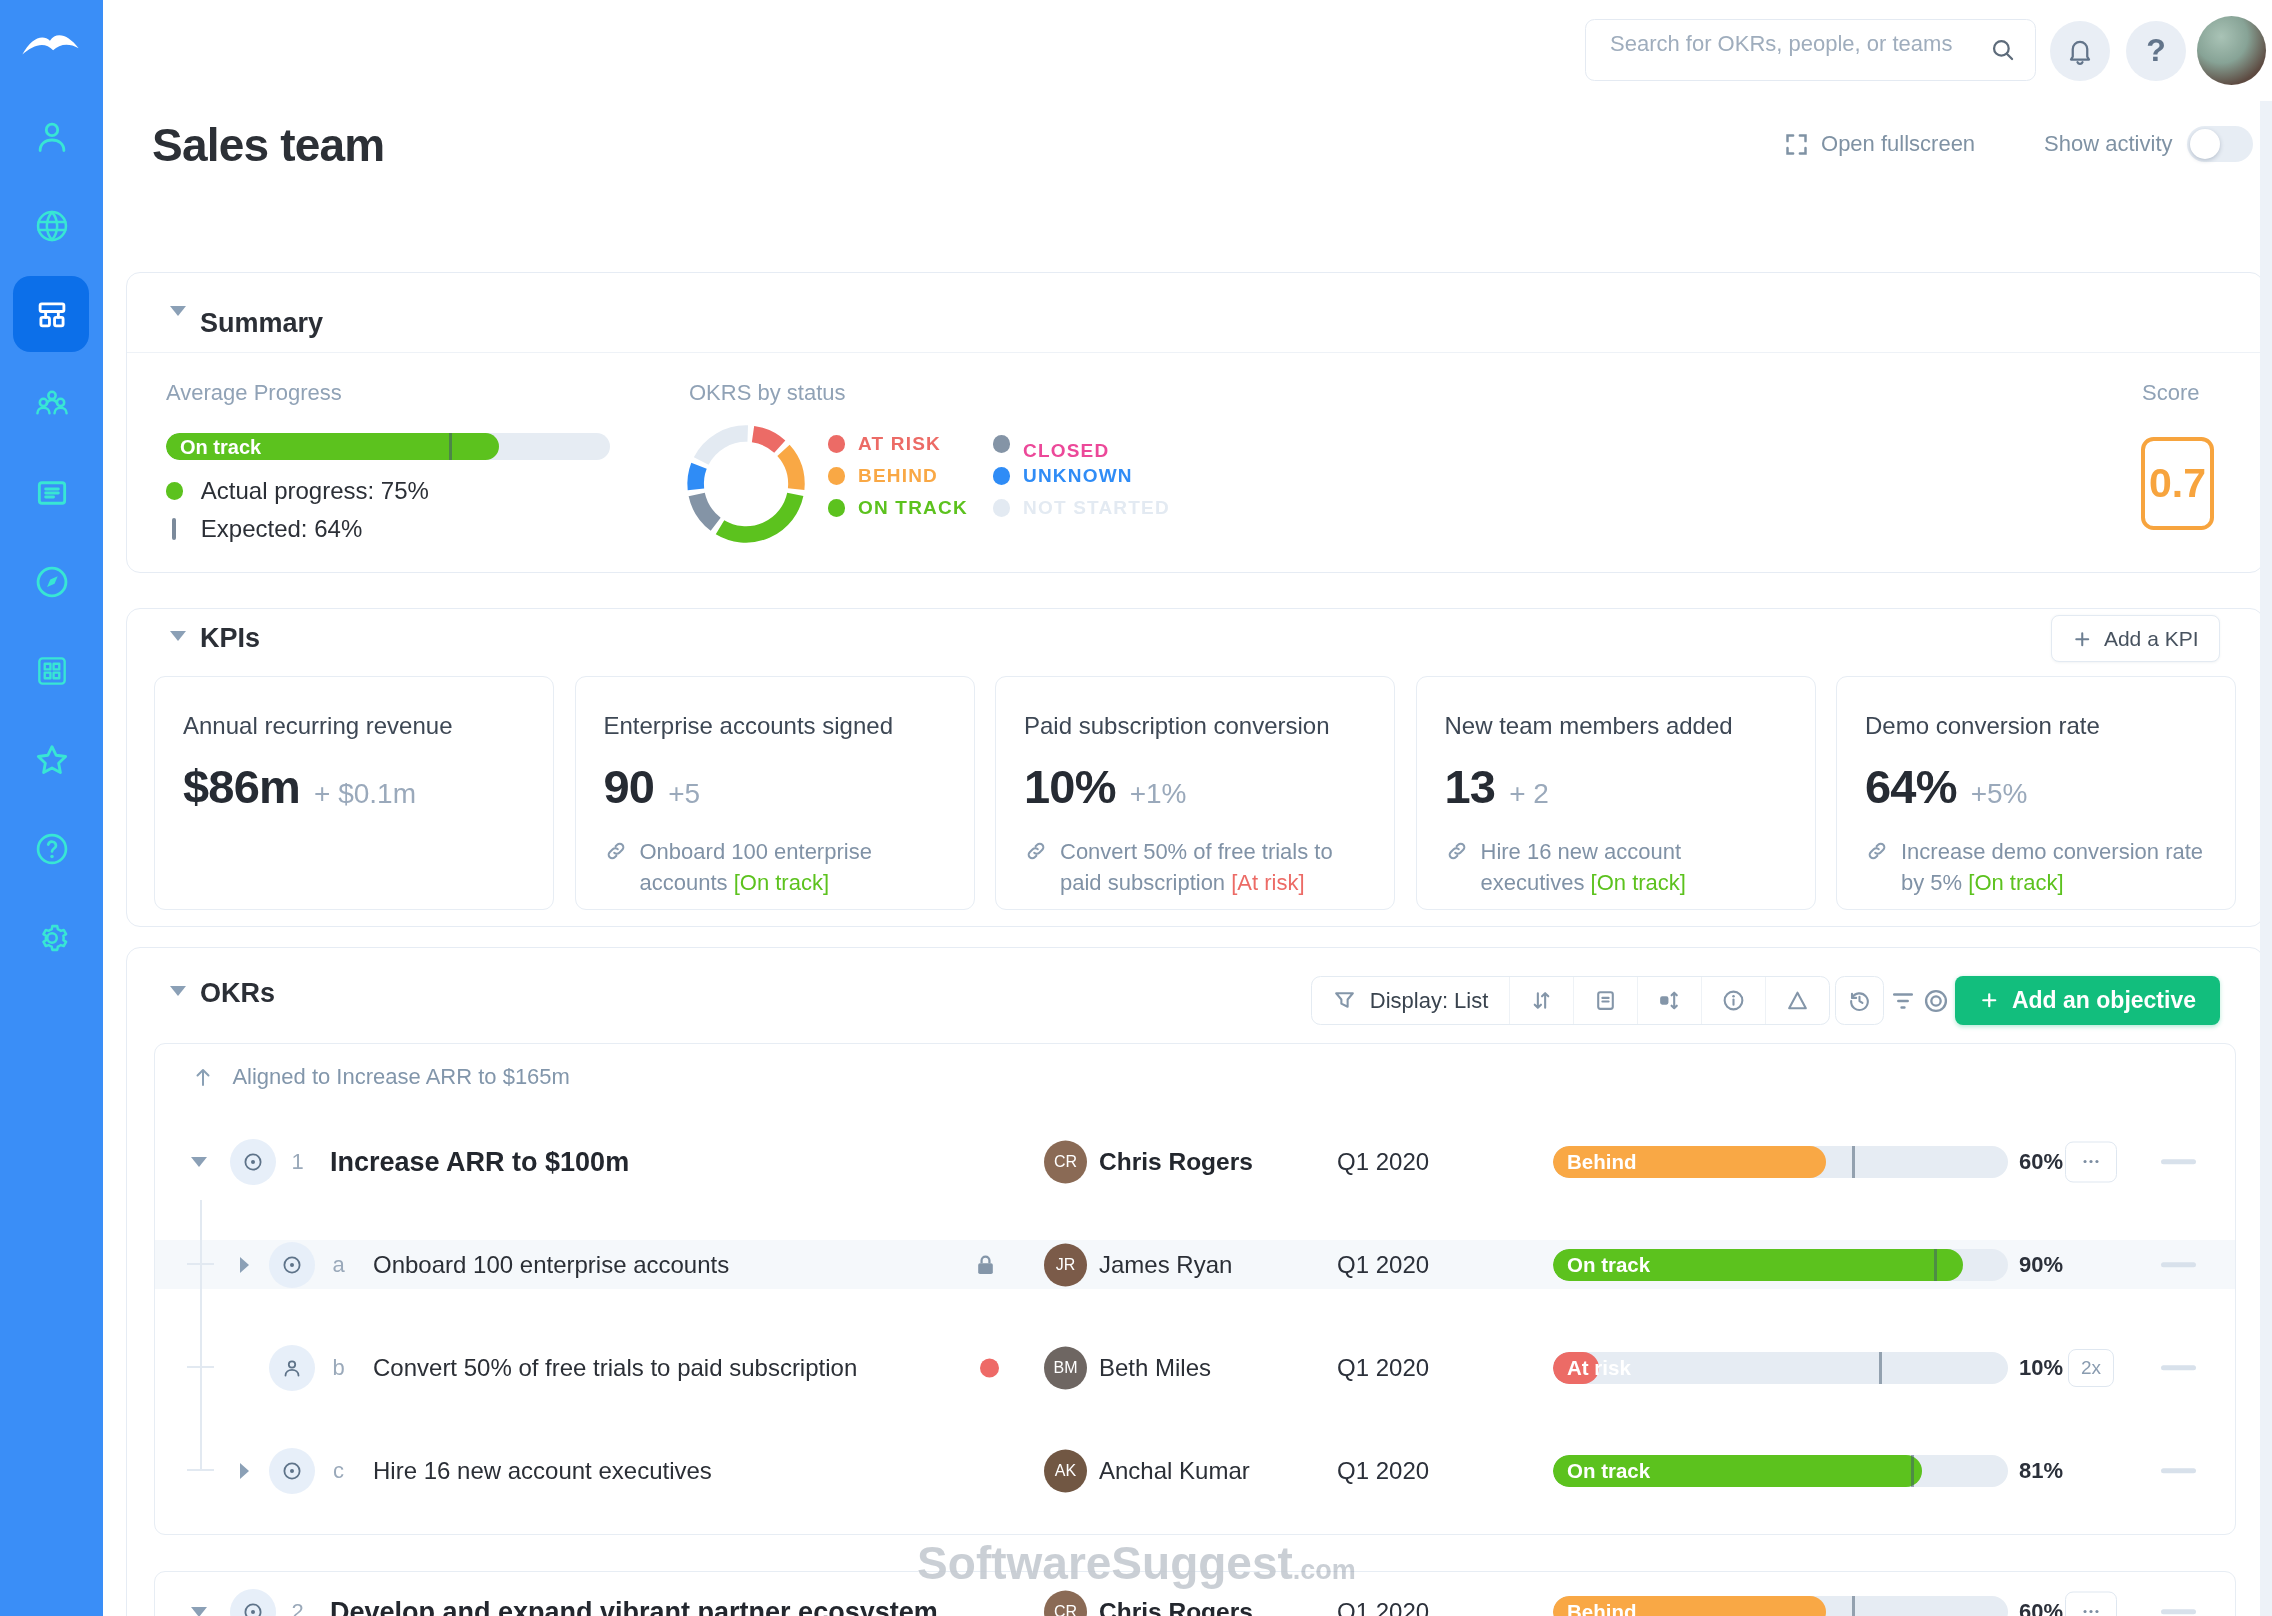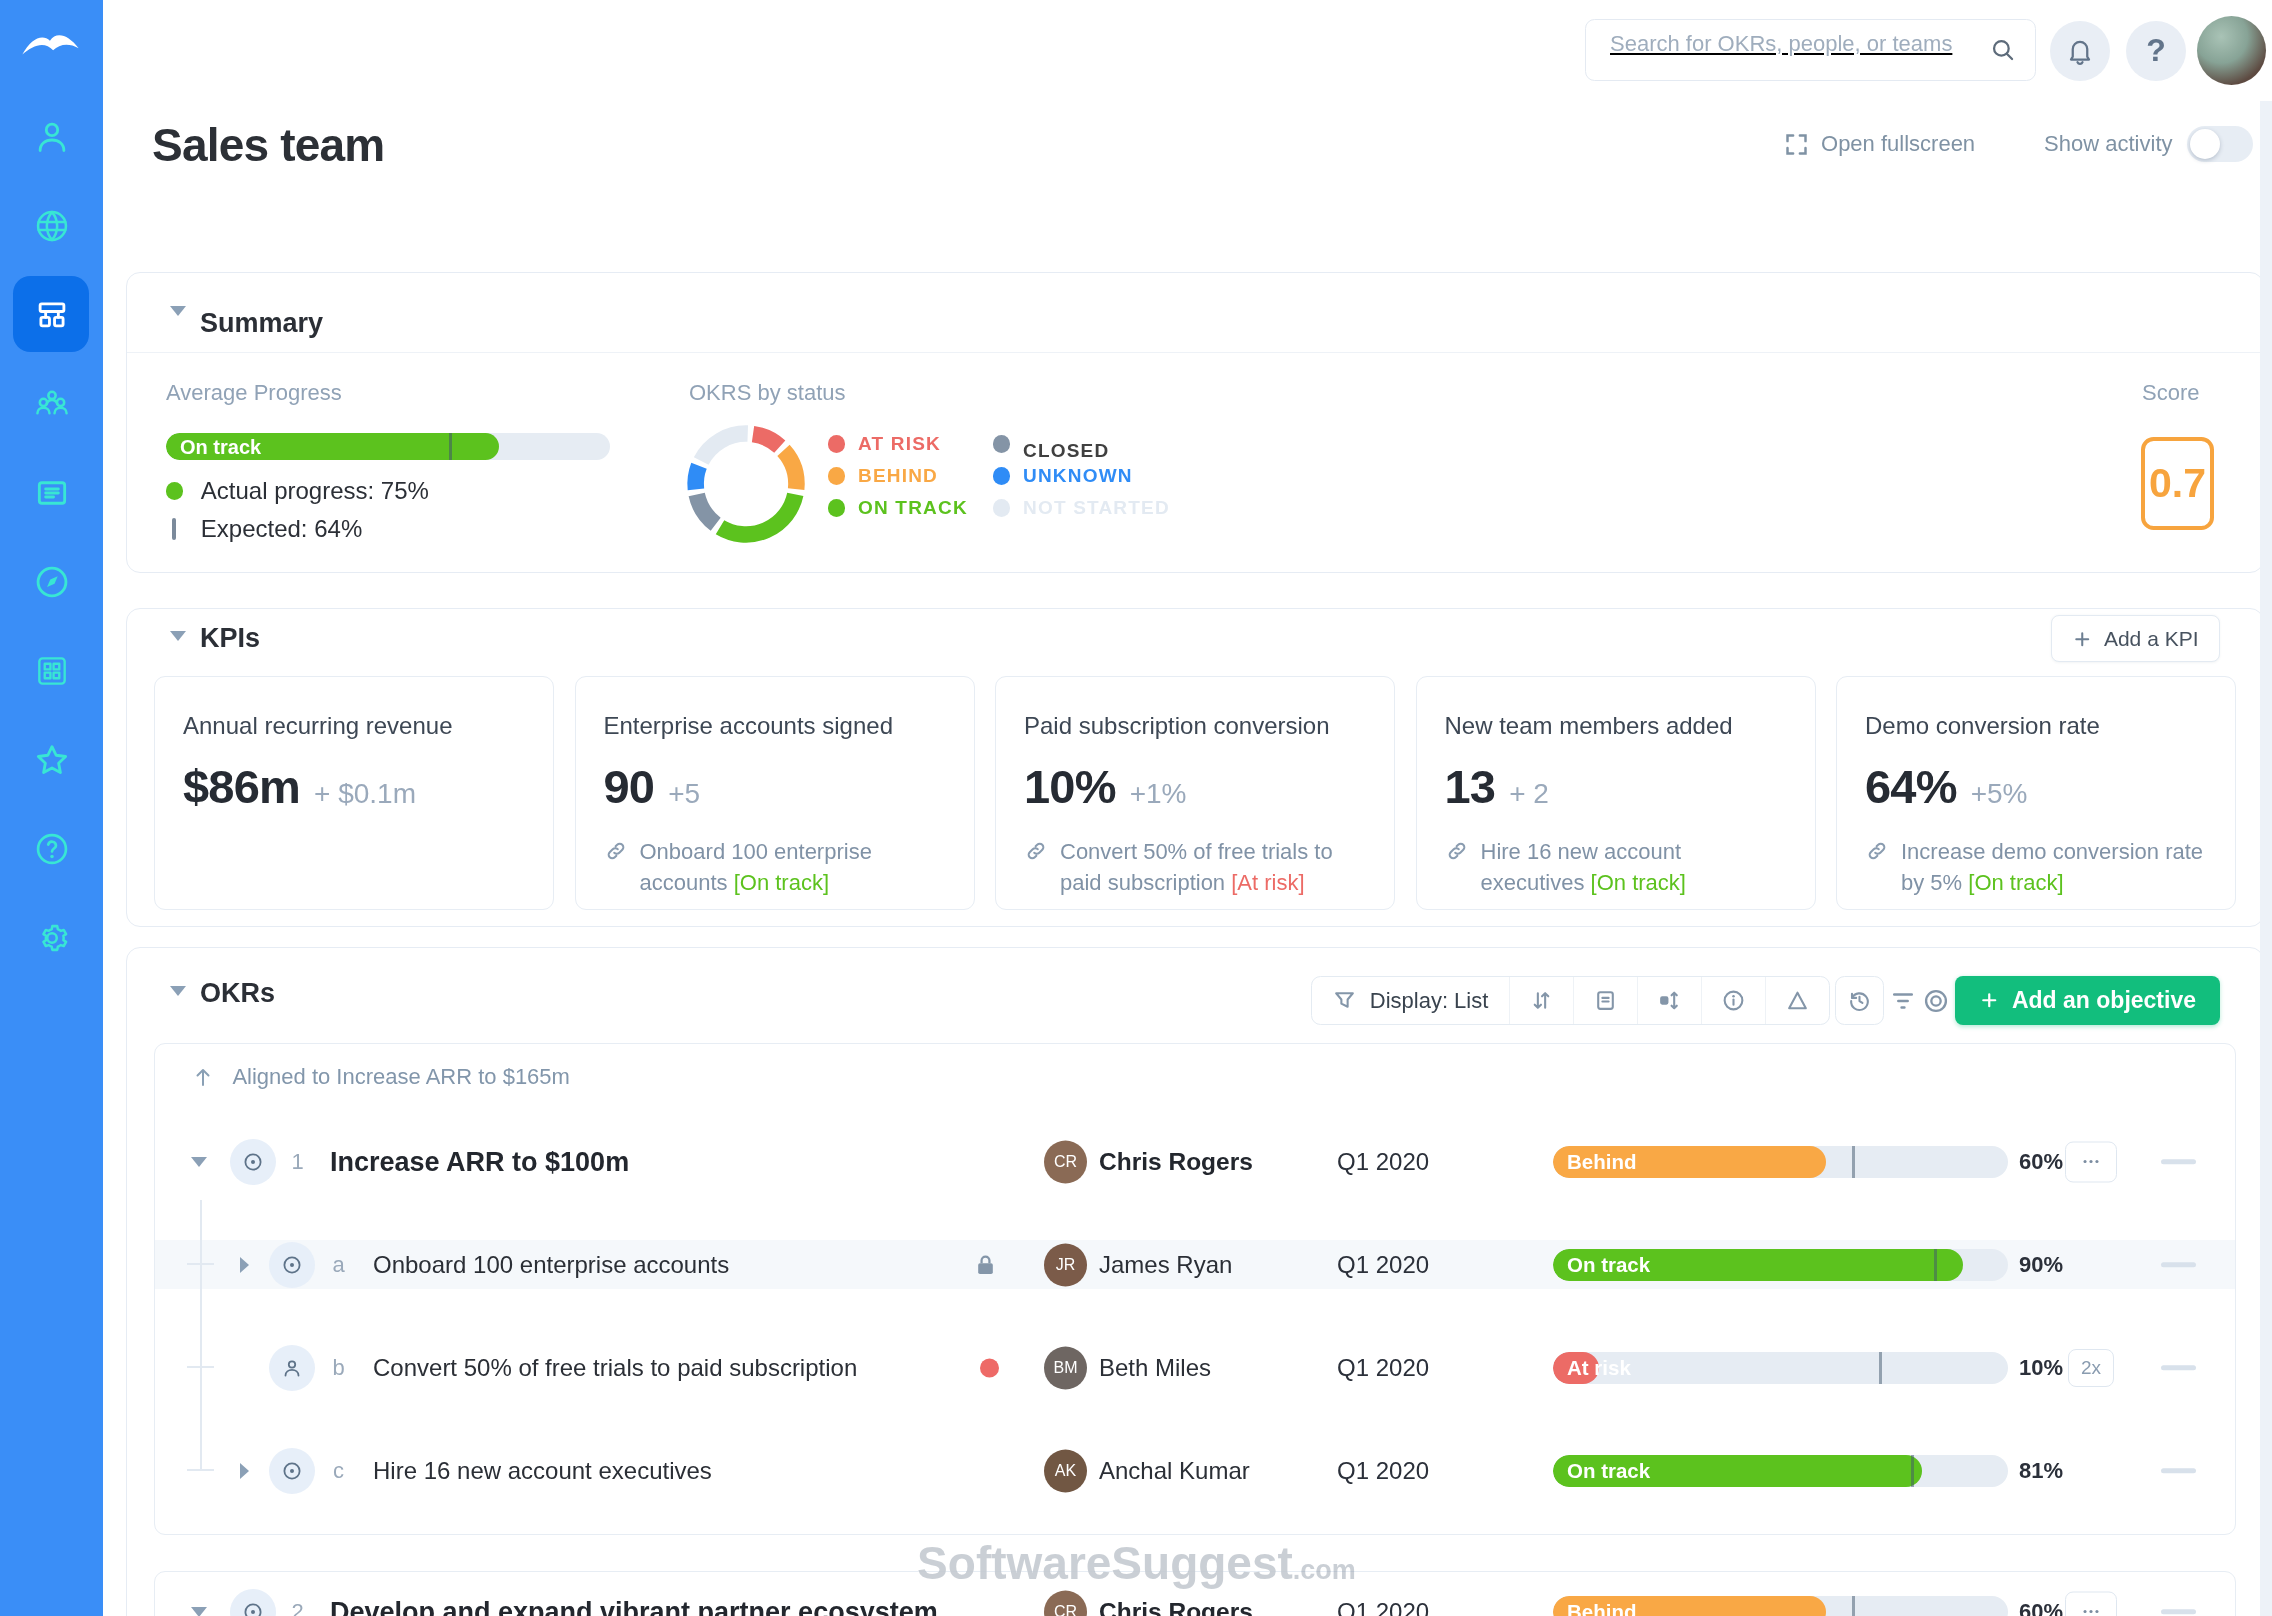--- a/index.html
+++ b/index.html
@@ -14,21 +14,21 @@
   .side-nav { position:absolute; left:0; top:92px; width:103px; }
   .side-item { position:relative; width:103px; height:89px; display:flex; align-items:center; justify-content:center; cursor:pointer; }
   .side-item .ico { width:38px; height:38px; color:#38e6d4; position:relative; z-index:2; }
   .side-item.active::before { content:""; position:absolute; left:13.4px; top:6.3px; width:76px; height:76px; background:#0c6fe9; border-radius:17.4px; }
   .side-item.active .ico { color:#ffffff; }
   svg { display:block; width:100%; height:100%; }
 
   
   .search-box { left:1585px; top:19px; width:451px; height:62px; }
   .search-box input { width:100%; height:100%; border:1.6px solid #e4eaf2; border-radius:9.5px; padding:0 63px 13px 24px;
-    font-size:22px; font-family:inherit; color:#000000; outline:none;text-decoration:underline; }
+    font-size:22px; font-family:inherit; color:#a16207; outline:none; }
   .search-box input::placeholder { color:#9fadbd; }
   .search-ico { position:absolute; right:20.5px; top:17.4px; width:27px; height:27px; color:#5d6b7a; }
   .round-btn { border-radius:50%; background:#e9eef5; display:flex; align-items:center; justify-content:center; cursor:pointer; }
   .bell-btn { left:2050px; top:20.5px; width:60px; height:60px; }
   .help-btn { left:2126px; top:20.5px; width:60px; height:60px; }
   .round-btn .ico { width:30px; height:30px; color:#62748a; }
   .help-btn .q { font-size:32px; font-weight:bold; color:#62748a; }
   .avatar-top { left:2197px; top:16px; width:69px; height:69px; border-radius:50%;
     background:radial-gradient(circle at 35% 30%, #a9c3b6 0%, #87a396 40%, #5d4a41 75%); cursor:pointer; }
 
@@ -313,21 +313,21 @@
           <span class="leg-txt" style="color: rgb(249, 168, 69);">BEHIND</span>
         </div>
         <div class="leg-row">
           <span class="leg-dot" style="background: rgb(92, 194, 30);"></span>
           <span class="leg-txt" style="color: rgb(92, 194, 30);">ON TRACK</span>
         </div>
       </div>
     <div class="leg-col" style="left:866px;" id="leg-col2">
         <div class="leg-row">
           <span class="leg-dot" style="background: rgb(132, 148, 166);"></span>
-          <span class="leg-txt" style="color: #404040; margin-top: 13px;">CLOSED</span>
+          <span class="leg-txt" style="color: #ec4899; margin-top: 13px;">CLOSED</span>
         </div>
         <div class="leg-row">
           <span class="leg-dot" style="background: rgb(47, 140, 246);"></span>
           <span class="leg-txt" style="color: rgb(47, 140, 246);">UNKNOWN</span>
         </div>
         <div class="leg-row">
           <span class="leg-dot" style="background: rgb(227, 234, 242);"></span>
           <span class="leg-txt" style="color: rgb(227, 234, 242);">NOT STARTED</span>
         </div>
       </div>

